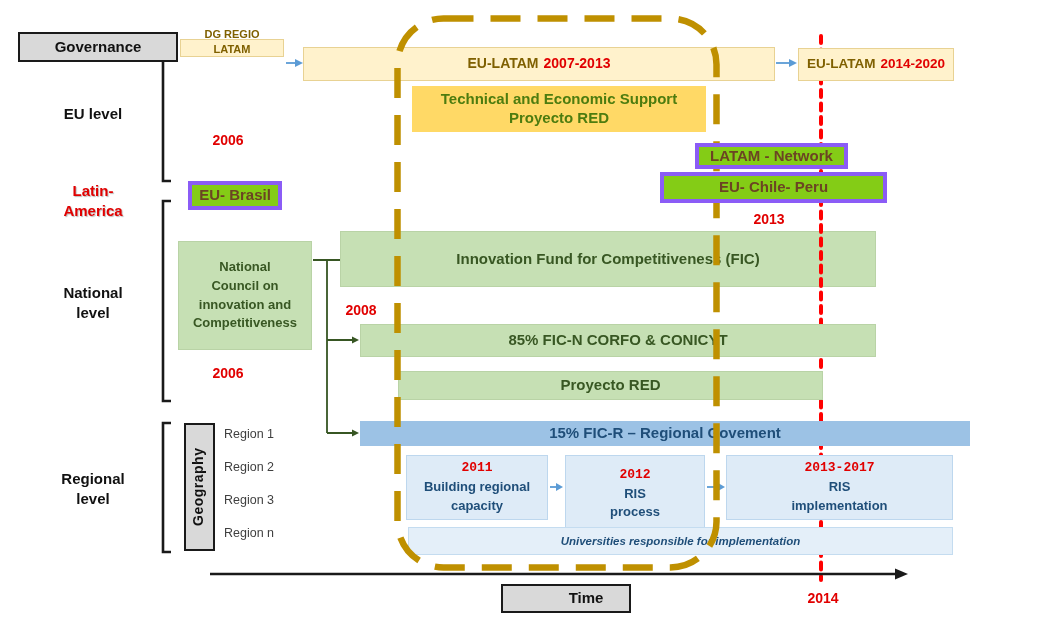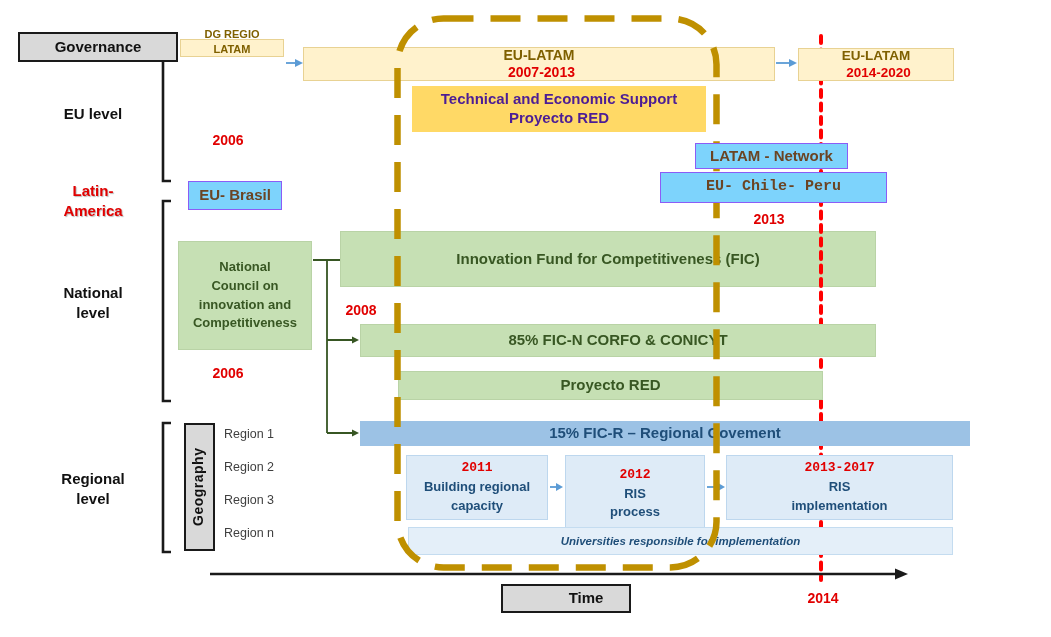--- a/index.html
+++ b/index.html
@@ -6,29 +6,29 @@
   #stage{
     position:relative;width:1051px;height:637px;background:#ffffff;overflow:hidden;
     font-family:"Liberation Sans", sans-serif;
   }
   .box{
     position:absolute;box-sizing:border-box;display:flex;flex-direction:column;
     align-items:center;justify-content:center;text-align:center;font-weight:bold;
     z-index:3;line-height:1.25;
   }
   .yellow{background:#FFF2CC;border:1px solid #E8D293;color:#7F6000;}
-  .gold{background:#FFD966;color:#4c1d95;text-align:center;}
-  .orange{background:#7dd3fc;border:1px solid #8b5cf6;color:#6B4423;z-index:5;text-align:right;}
+  .gold{background:#FFD966;color:#4d7c0f;text-align:center;}
+  .orange{background:#84cc16;border:4px solid #8b5cf6;color:#6B4423;z-index:5;text-align:right;}
   .orange.low{z-index:3;}
   .green{background:#C6E0B4;border:1px solid #B9D3A6;color:#385723;}
   .bluebar{background:#9CC2E5;color:#1F4E79;}
   .lblue{background:#DEEBF7;border:1px solid #BDD7EE;color:#1F4E79;}
   .ulblue{background:#E4EFF9;border:1px solid #C4DCF0;color:#1F4E79;}
   .gray{background:#D9D9D9;border:2px solid #1a1a1a;color:#111;}
-  .row{flex-direction:column;}
+  .row{flex-direction:row;}
   .red{color:#E10000;font-family:Liberation Mono, monospace;}
   .redyears{color:#E10000;margin-left:5px;}
   .label{
     position:absolute;font-weight:bold;color:#111;text-align:center;z-index:3;line-height:1.3;
   }
   .redlabel{color:#E10000;text-shadow:1px 1px 1px rgba(130,130,130,0.55);}
   .yearlabel{position:absolute;font-weight:bold;color:#E10000;font-size:14px;text-align:center;width:46px;z-index:3;}
   .regionlabel{position:absolute;color:#3F3F3F;font-size:12.5px;z-index:3;text-align:left;}
   .vert{transform:rotate(-90deg);white-space:nowrap;font-size:14px;letter-spacing:0.5px;}
   svg.layer{position:absolute;left:0;top:0;pointer-events:none;}
@@ -107,21 +107,21 @@
     <div>Technical and Economic Support</div>
     <div>Proyecto RED</div>
   </div>
   <div class="yearlabel" style="left:205px;top:132px;">
     <span>2006</span>
   </div>
 
   <div class="box orange fs15" style="left:695px;top:143px;width:153px;height:26px;">
     <span>LATAM - Network</span>
   </div>
-  <div class="box orange fs15" style="left:660px;top:172px;width:227px;height:31px;font-family:Liberation Mono, monospace;">
+  <div class="box orange fs15" style="left:660px;top:172px;width:227px;height:31px;">
     <span>EU- Chile- Peru</span>
   </div>
   <div class="box orange low fs15" style="left:188px;top:181px;width:94px;height:29px;">
     <span>EU- Brasil</span>
   </div>
   <div class="yearlabel" style="left:746px;top:211px;">
     <span>2013</span>
   </div>
 
   <div class="box green fs13" style="left:178px;top:241px;width:134px;height:109px;line-height:1.45;">

